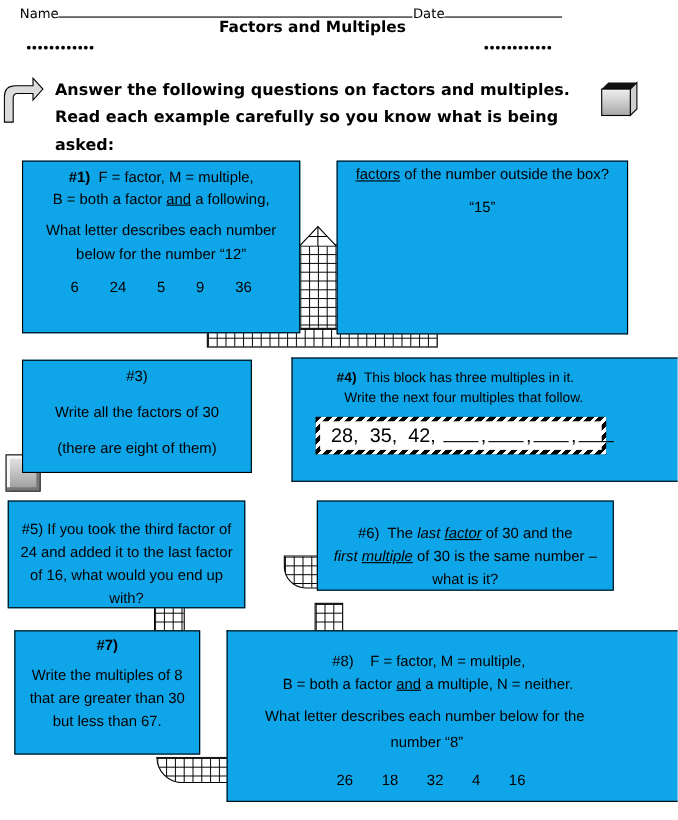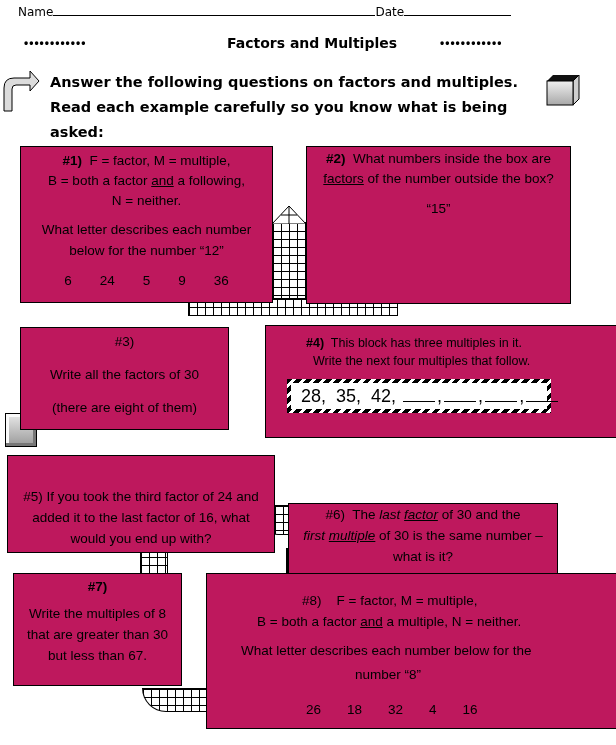--- a/index.html
+++ b/index.html
@@ -3,21 +3,21 @@
 <meta charset="utf-8">
 <style>
   html, body { margin:0; padding:0; background:#fff; }
   body { width:616px; height:745px; position:relative; overflow:hidden; font-family:"Liberation Sans", sans-serif; color:#000; }
   .abs { position:absolute; }
   .hdr { font-family:"DejaVu Sans", sans-serif; font-size:12px; }
   .line { display:inline-block; border-bottom:1px solid #000; height:12px; vertical-align:baseline; }
   .title { font-family:"DejaVu Sans", sans-serif; font-weight:bold; font-size:14px; }
   .dots { font-size:12px; letter-spacing:1px; font-weight:bold; }
   .instr { font-family:"DejaVu Sans", sans-serif; font-weight:bold; font-size:14.5px; text-align:left; line-height:25px; }
-  .box { position:absolute; background:#be185d; border:1.5px solid #000; box-sizing:border-box; font-family:"Liberation Sans", sans-serif; font-size:13.5px; text-align:center; line-height:20px; }
+  .box { position:absolute; background:#0ea5e9; border:1.5px solid #000; box-sizing:border-box; font-family:"Liberation Sans", sans-serif; font-size:13.5px; text-align:center; line-height:20px; }
   .open-right { border-right:none; }
   .u { text-decoration:underline; }
   .i { font-style:italic; }
   .b { font-weight:bold; }
   .nums { display:flex; justify-content:center; gap:28px; font-size:13.5px; }
   .numbox { border:3px solid #000; display:inline-block; padding:6px 14px; line-height:26px; text-align:left; font-size:13.5px; }
   .hatch { background:#000; padding:4px; display:inline-block;
     background-image: repeating-linear-gradient(135deg,#000 0 4px,#fff 4px 7px); }
   .hatch-inner { background:#fff; padding:3px 10px; font-size:18px; white-space:nowrap; }
   .blank { display:inline-block; width:32px; border-bottom:1px solid #000; height:12px; margin:0 2px; }
@@ -26,21 +26,21 @@
     background-size: 8px 8px; border:1px solid #000; }
 </style>
 </head>
 <body>
 
 <div class="abs hdr" style="left:18px; top:3px; white-space:nowrap;">
   <span>Name</span><span class="line" style="width:322px"></span><span>Date</span><span class="line" style="width:107px"></span>
 </div>
 
 <div class="abs dots" style="left:24px; top:36px;">••••••••••••</div>
-<div class="abs title" style="left:199px; top:35px;margin-left:28px;">Factors and Multiples</div>
+<div class="abs title" style="left:199px; top:17px;">Factors and Multiples</div>
 <div class="abs dots" style="left:440px; top:36px;">••••••••••••</div>
 
 <svg class="abs" style="left:3px; top:68px;" width="38" height="44" viewBox="0 0 38 44">
   <path d="M1 43 L1 20 Q1 10 11 10 L27 10 L27 3 L36 13 L27 23 L27 17 L13 17 Q9 17 9 21 L9 43 Z" fill="#dcdcdc" stroke="#000" stroke-width="1"></path>
 </svg>
 <div class="abs instr" style="left:50px; top:70px; width:510px;">
   <div>Answer the following questions on factors and multiples.</div>
   <div>Read each example carefully so you know what is being asked:</div>
 </div>
 <svg class="abs" style="left:545px; top:73px;" width="36" height="34" viewBox="0 0 36 34">
@@ -65,33 +65,31 @@
 <div class="grid" style="left:258px; top:505px; width:30px; height:28px; border-radius:0 0 0 20px;"></div>
 <div class="grid" style="left:140px; top:548px; width:26px; height:26px;"></div>
 <div class="grid" style="left:142px; top:688px; width:66px; height:22px; border-radius:0 0 0 40px;"></div>
 <div class="grid" style="left:286px; top:548px; width:24px; height:26px;"></div>
 
 <div class="abs" style="left:5px; top:413px; width:30px; height:32px; border:1px solid #000; background:linear-gradient(#e8e8e8,#9a9a9a); box-shadow: inset -3px -3px 0 #777, inset 3px 3px 0 #fafafa;"></div>
 
 <div class="box" style="left:20px; top:146px; width:253px; height:157px; padding-top:4px;">
   <div><span class="b">#1)</span>&nbsp; <span>F = factor, M = multiple,</span></div>
   <div><span>B = both a factor </span><span class="u">and</span><span> a following,</span></div>
-  <div>N = neither.</div>
   <div style="margin:8px 12px 0; line-height:21px;">What letter describes each number below for the number “12”</div>
   <div class="nums" style="margin-top:10px;">
     <span>6</span>
     <span>24</span>
     <span>5</span>
     <span>9</span>
     <span>36</span>
   </div>
 </div>
 
 <div class="box" style="left:306px; top:146px; width:265px; height:158px; padding-top:2px;">
-  <div><span class="b">#2)</span>&nbsp; <span>What numbers inside the box are</span></div>
   <div><span class="u">factors</span><span> of the number outside the box?</span></div>
   <div style="margin-top:10px;">“15”</div>
 </div>
 
 <div class="box" style="left:20px; top:327px; width:209px; height:103px; padding-top:4px; line-height:20px;">
   <div>#3)</div>
   <div style="margin-top:13px;">Write all the factors of 30</div>
   <div style="margin-top:13px;">(there are eight of them)</div>
 </div>
 
@@ -99,26 +97,26 @@
   <div style="padding-left:40px; font-size:12.5px; line-height:18px;"><span class="b">#4)</span>&nbsp; <span>This block has three multiples in it.</span></div>
   <div style="padding-left:47px; font-size:12.5px; line-height:18px;">Write the next four multiples that follow.</div>
   <div class="hatch" style="margin:9px 0 0 21px;">
     <div class="hatch-inner" style="width:236px;">
       <span style="white-space:pre">28,  35,  42,</span>
       <span class="blank"></span>,<span class="blank"></span>,<span class="blank"></span>,<span class="blank"></span>
     </div>
   </div>
 </div>
 
-<div class="box" style="left:7px; top:455px; width:268px; height:98px; padding:30px 8px 0; line-height:21px;">
+<div class="box" style="left:7px; top:455px; width:216px; height:98px; padding:14px 8px 0; line-height:21px;">
   <span>#5)</span>
   <span>If you took the third factor of 24 and added it to the last factor of 16, what would you end up with?</span>
 </div>
 
-<div class="box" style="left:288px; top:455px; width:270px; height:82px; line-height:21px;margin-top:48px;">
+<div class="box" style="left:288px; top:455px; width:270px; height:82px; padding-top:18px; line-height:21px;">
   <div><span>#6)</span>&nbsp; <span>The </span><span class="i">last</span> <span class="i u">factor</span><span> of 30 and the</span></div>
   <div><span class="i">first</span> <span class="i u">multiple</span><span> of 30 is the same number –</span></div>
   <div>what is it?</div>
 </div>
 
 <div class="box" style="left:13px; top:573px; width:169px; height:113px; padding-top:2px; line-height:21px;">
   <div class="b">#7)</div>
   <div style="margin-top:6px;">Write the multiples of 8</div>
   <div>that are greater than 30</div>
   <div>but less than 67.</div>

